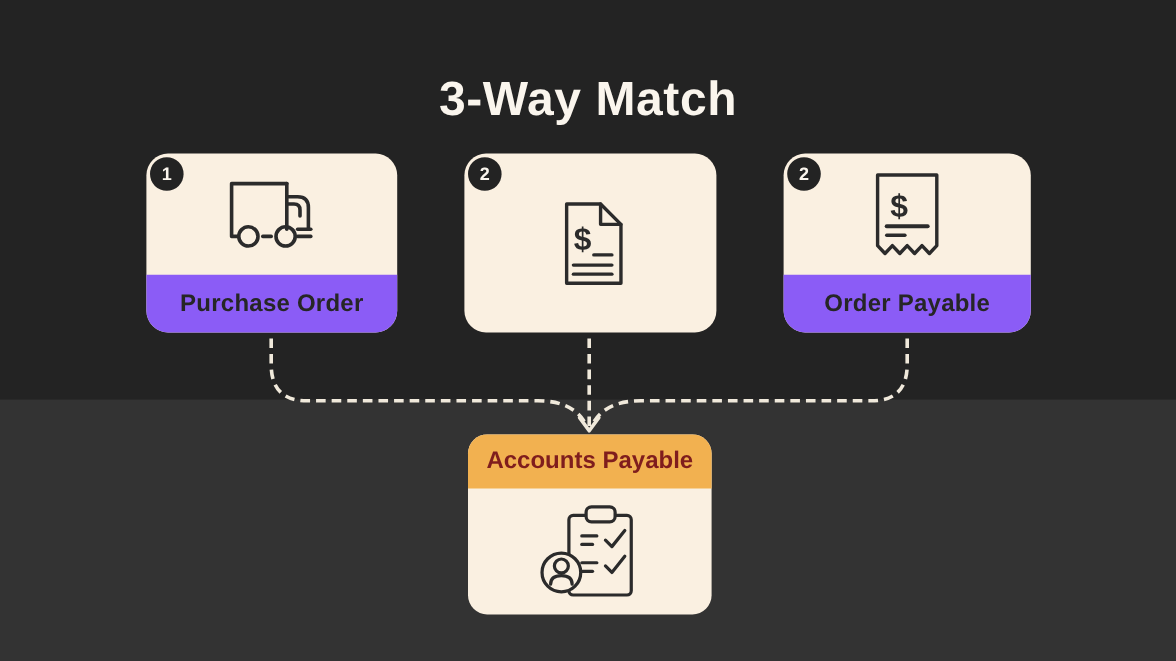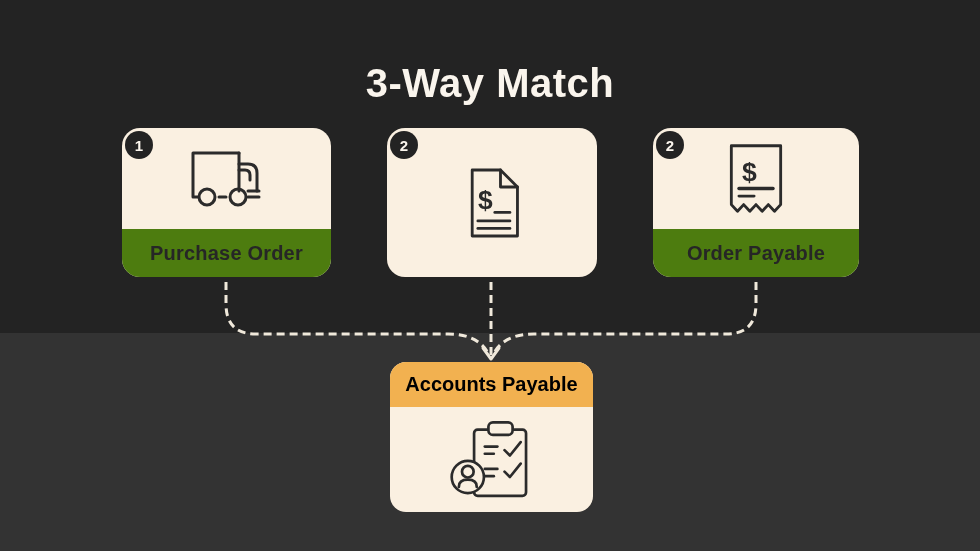--- a/index.html
+++ b/index.html
@@ -26,42 +26,42 @@
     position: absolute; top: 128px; height: 149px;
     background: #FAF0E1; border-radius: 18px;
     display: flex; flex-direction: column;
   }
   .card-1 { left: 122px; width: 209px; }
   .card-2 { left: 387px; width: 210px; }
   .card-3 { left: 653px; width: 206px; }
   .icon-area { flex: 1; display: flex; align-items: center; justify-content: center; }
   .band {
     height: 48px; flex: 0 0 48px;
-    background: #4d7c0f; border-radius: 0 0 18px 18px;
+    background: #8b5cf6; border-radius: 0 0 18px 18px;
     display: flex; align-items: center; justify-content: center;
     font-size: 20px; font-weight: bold; color: #262626; letter-spacing: 0.2px;
   }
   .badge {
     position: absolute; top: 3px; left: 3px;
     width: 28px; height: 28px; border-radius: 50%;
     background: #232323; color: #FBF6EE;
     font-size: 15px; font-weight: bold;
     display: flex; align-items: center; justify-content: center;
   }
   .dest-card {
     position: absolute; left: 390px; top: 362px;
     width: 203px; height: 150px;
     background: #FAF0E1; border-radius: 16px;
     display: flex; flex-direction: column;
   }
   .band-top {
     height: 45px; flex: 0 0 45px;
     background: #F2B150; border-radius: 16px 16px 0 0;
     display: flex; align-items: center; justify-content: center;
-    font-size: 20px; font-weight: bold; color: #000000;
+    font-size: 20px; font-weight: bold; color: #7f1d1d;
   }
   .icon-stroke { stroke: #2B2B2B; stroke-width: 3; fill: none; stroke-linecap: round; stroke-linejoin: round; }
   .icon-fill-bg { fill: #FAF0E1; }
   .dollar { font-family: "Liberation Sans", sans-serif; font-weight: bold; fill: #2B2B2B; }
 </style>
 </head>
 <body>
 
 <div>
 

